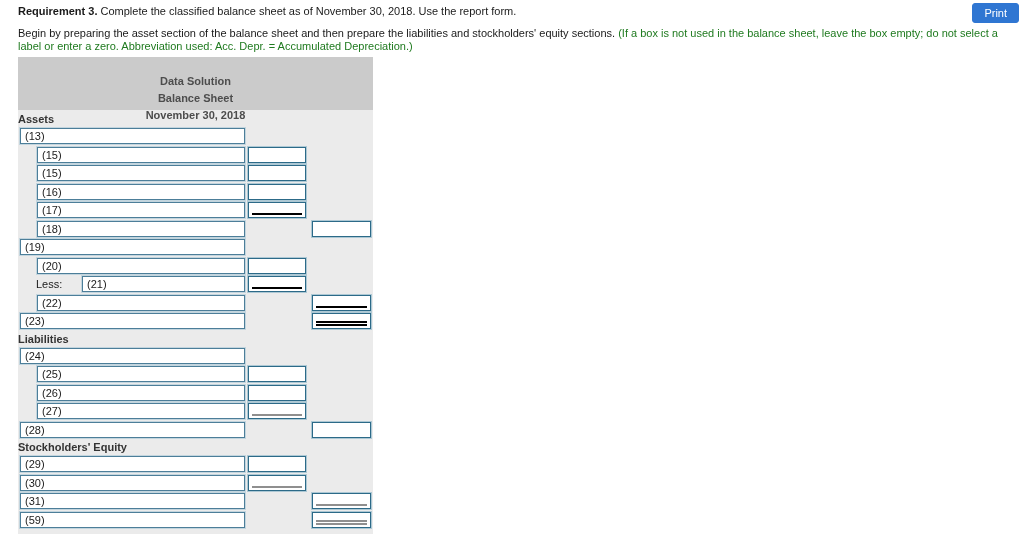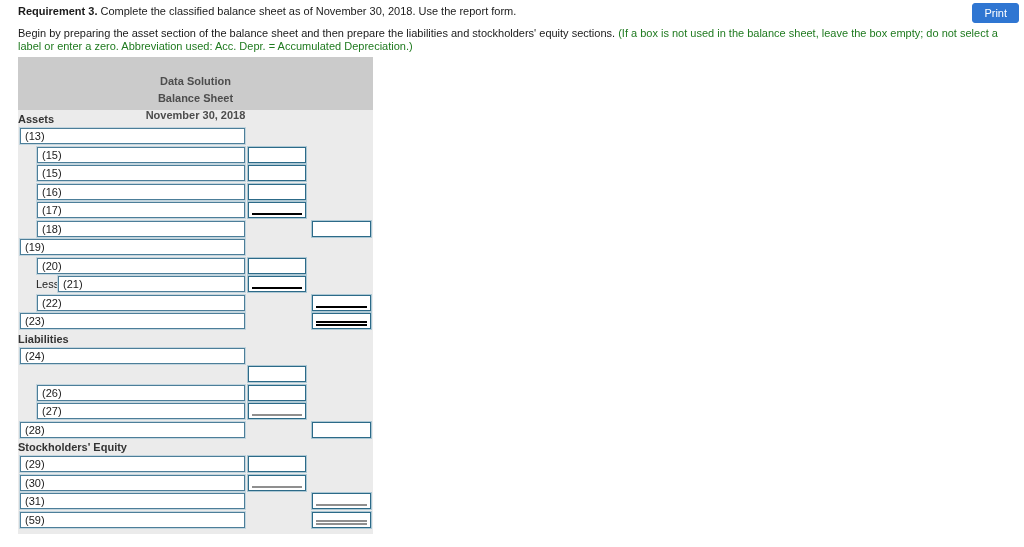--- a/index.html
+++ b/index.html
@@ -43,21 +43,21 @@
   }
   .bs-row { position: relative; height: 18.5px; width: 355px; }
   .dd {
     position: absolute; top: 0; height: 16px; line-height: 14px;
     right: 128px; background: #ffffff;
     border: 1px solid #4c7e99; box-shadow: 0 0 0 1px #c3d5de;
     padding-left: 4px; color: #1a1a1a; cursor: pointer; overflow: hidden;
   }
   .dd.indent0 { left: 2px; }
   .dd.indent1 { left: 19px; }
-  .dd.indent2 { left: 40px; }
+  .dd.indent2 { left: 64px; }
   .less-label { position: absolute; left: 18px; top: 2px; color: #1a1a1a; }
   .inp {
     position: absolute; top: 0; height: 16px; background: #ffffff;
     border: 1px solid #2c6a88; box-shadow: 0 0 0 1px #adc8d4;
     cursor: text;
   }
   .inp.col1 { left: 230px; width: 58px; }
   .inp.col2 { left: 294px; width: 59px; }
   .ul { position: absolute; left: 3px; right: 3px; bottom: 2px; }
   .ul.single-black { border-bottom: 2px solid var(--ul-black, #000000); }
@@ -137,20 +137,21 @@
           <div class="dd indent0">(23)</div>
           <div class="inp col2">
             <div class="ul double-black"></div>
           </div>
         </div>
         <div class="bs-section">Liabilities</div>
         <div class="bs-row">
           <div class="dd indent0">(24)</div>
         </div>
         <div class="bs-row">
+          <div class="dd indent1">(25)</div>
           <div class="inp col1"></div>
         </div>
         <div class="bs-row">
           <div class="dd indent1">(26)</div>
           <div class="inp col1"></div>
         </div>
         <div class="bs-row">
           <div class="dd indent1">(27)</div>
           <div class="inp col1">
             <div class="ul single-gray"></div>

